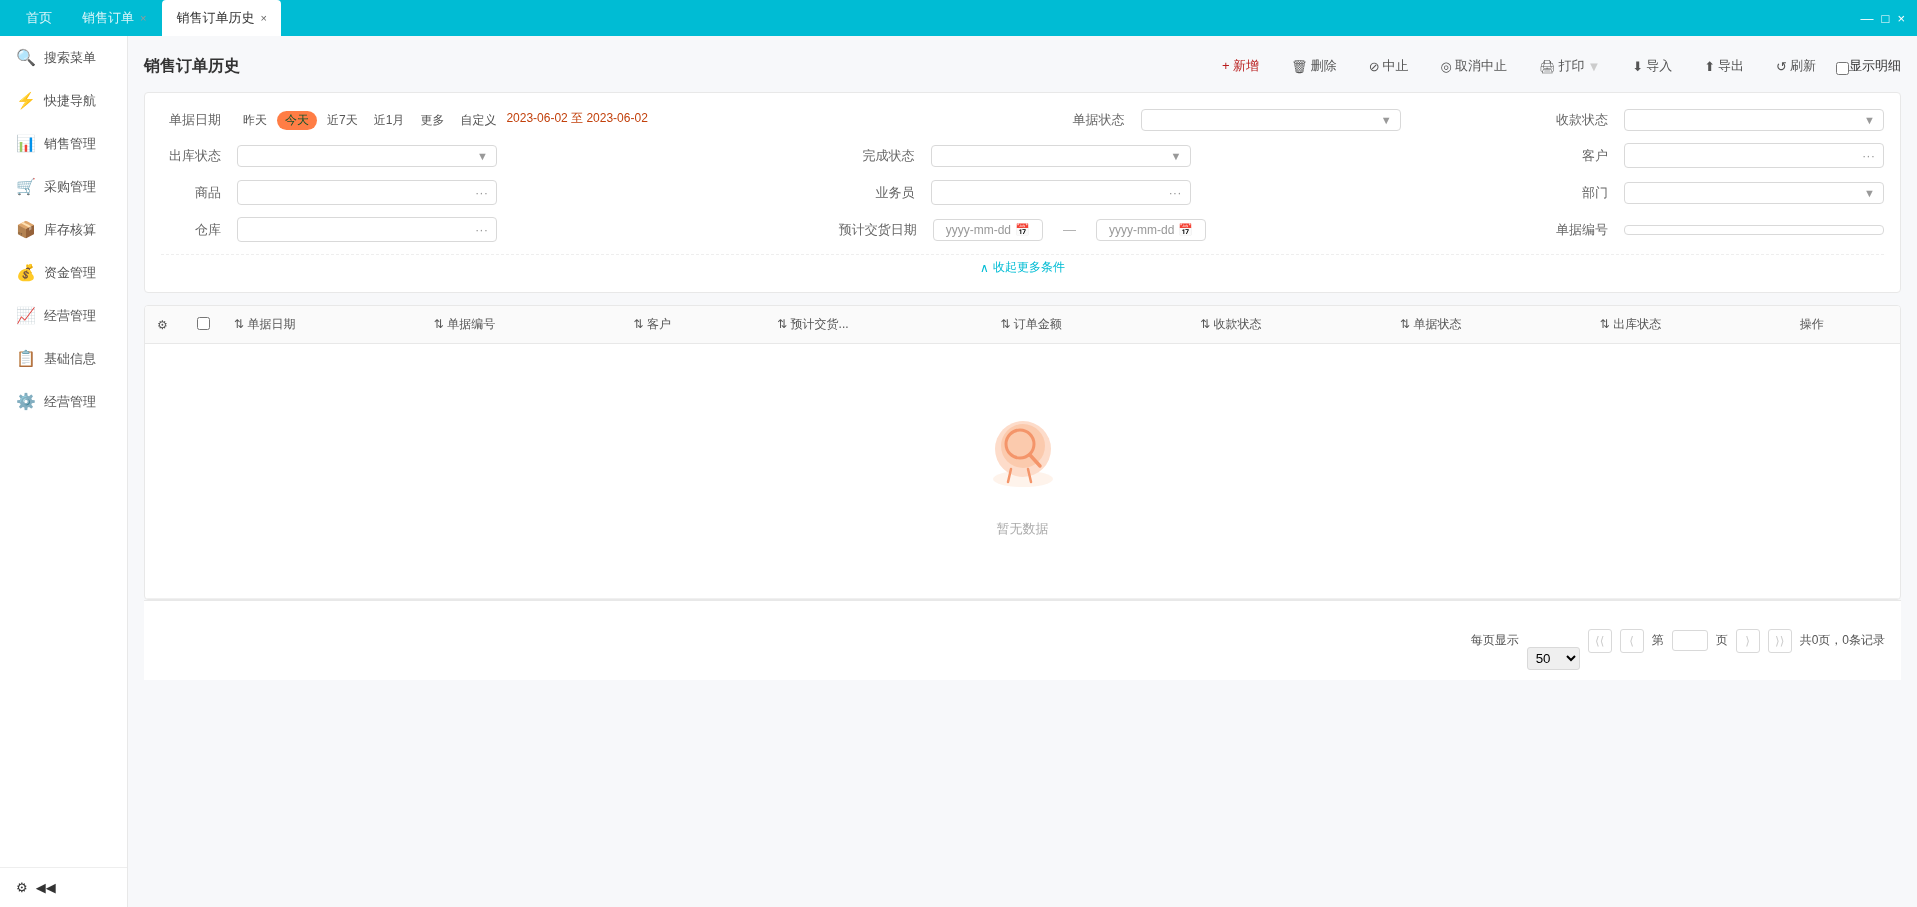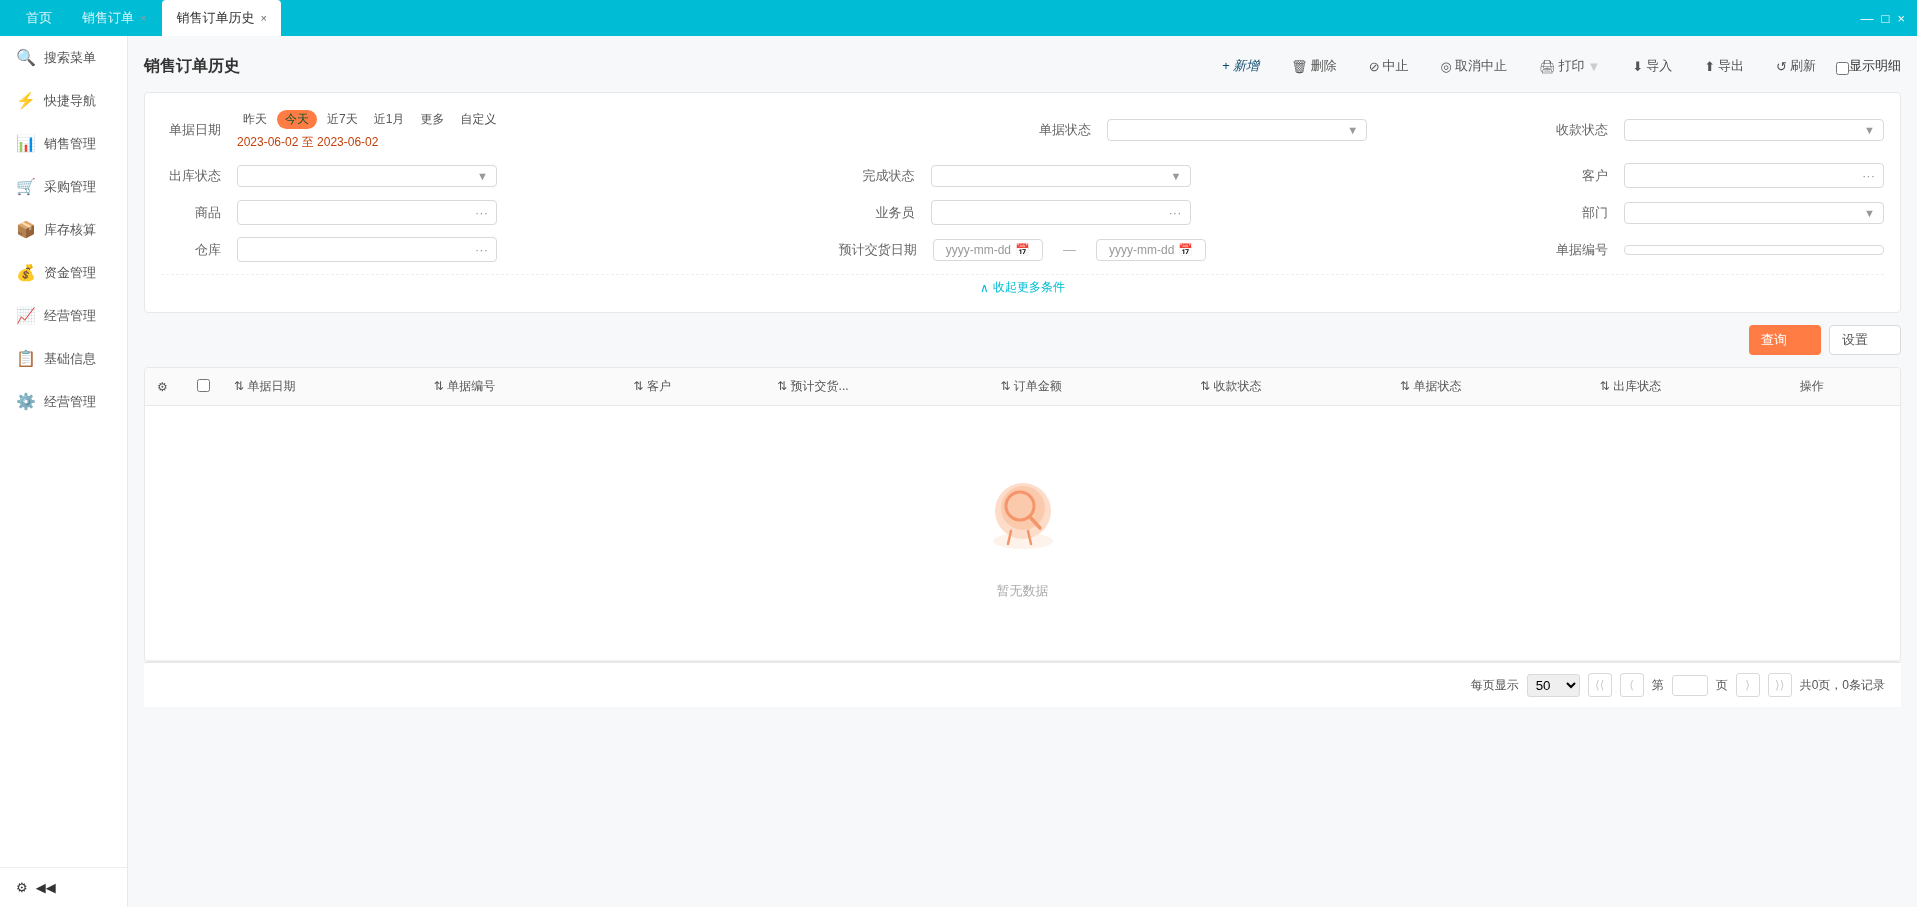--- a/index.html
+++ b/index.html
@@ -58,21 +58,21 @@
     .table-settings { width: 40px; text-align: center; }
     .table-checkbox { width: 36px; text-align: center; }
 
     
     .empty-state { display: flex; flex-direction: column; align-items: center; justify-content: center; padding: 60px 20px; }
     .empty-icon { width: 100px; height: 100px; margin-bottom: 16px; }
     .empty-text { color: #aaa; font-size: 13px; }
 
     
     .pagination { display: flex; align-items: center; justify-content: flex-end; padding: 10px 16px; background: white; border-top: 1px solid #e8e8e8; gap: 8px; font-size: 12px; color: #555; }
-    .pagination select { border: 1px solid #d9d9d9; border-radius: 3px; padding: 2px 4px; }
+    .pagination select { border: 1px solid #d9d9d9; border-radius: 3px; padding: 2px 4px; margin-top: 36px; }
     .pagination-btn { width: 24px; height: 24px; display: flex; align-items: center; justify-content: center; border: 1px solid #d9d9d9; border-radius: 3px; cursor: pointer; color: #555; background: white; }
     .pagination-btn.disabled { color: #ccc; cursor: not-allowed; }
     .page-input { width: 36px; border: 1px solid #d9d9d9; border-radius: 3px; text-align: center; padding: 2px; }
   </style>
 </head>
 <body>
 
 <div class="top-bar">
   <div class="tabs">
     <div class="tab">
@@ -137,21 +137,21 @@
       <span>⚙</span>
       <span>◀◀</span>
     </div>
   </div>
 
   <div class="content">
 
     <div style="display:flex; align-items:center; margin-bottom:12px;">
       <h1 class="page-title" style="margin:0;">销售订单历史</h1>
       <div class="toolbar-right" style="margin-left:auto; display:flex; align-items:center; gap:8px;">
-        <button class="btn btn-text" style="color:#0c4a6e;font-style:italic;">+ 新增</button>
+        <button class="btn btn-text" style="color:#b91c1c;">+ 新增</button>
         <button class="btn btn-text">
           <span>🗑</span>
           
           删除
         </button>
         <button class="btn btn-text">
           <span>⊘</span> 中止
         </button>
         <button class="btn btn-text">
           <span>◎</span> 取消中止
@@ -172,21 +172,21 @@
           <input type="checkbox" style="">
           <span>显示明细</span>
         </label>
       </div>
     </div>
 
     <div class="filter-section">
 
       <div class="filter-row">
         <span class="filter-label">单据日期</span>
-        <div style="display:flex; flex-direction:column; gap:4px;">
+        <div style="display:flex; flex-direction:row; gap:4px;">
           <div class="date-range">
             <span class="date-option">昨天</span>
             <span class="date-option active">今天</span>
             <span class="date-option">近7天</span>
             <span class="date-option">近1月</span>
             <span class="date-option">更多</span>
             <span class="date-option">自定义</span>
           </div>
           <span class="date-text">2023-06-02 至 2023-06-02</span>
         </div>
@@ -268,24 +268,20 @@
         </div>
       </div>
 
       <div class="collapse-row">
         <span>∧</span>
         <span>收起更多条件</span>
       </div>
 
     </div>
 
-    <div style="display:flex; justify-content:flex-end; gap:8px; margin-bottom:12px;">
-      <button class="btn btn-primary" style="background:#ff7d45; min-width:72px;">查询</button>
-      <button class="btn btn-default" style="min-width:72px;">设置</button>
-    </div>
 
     <div class="table-container">
       <table class="data-table">
         <thead>
           <tr>
             <th class="table-settings">⚙</th>
             <th class="table-checkbox">
               <input type="checkbox" style="">
             </th>
             <th>

